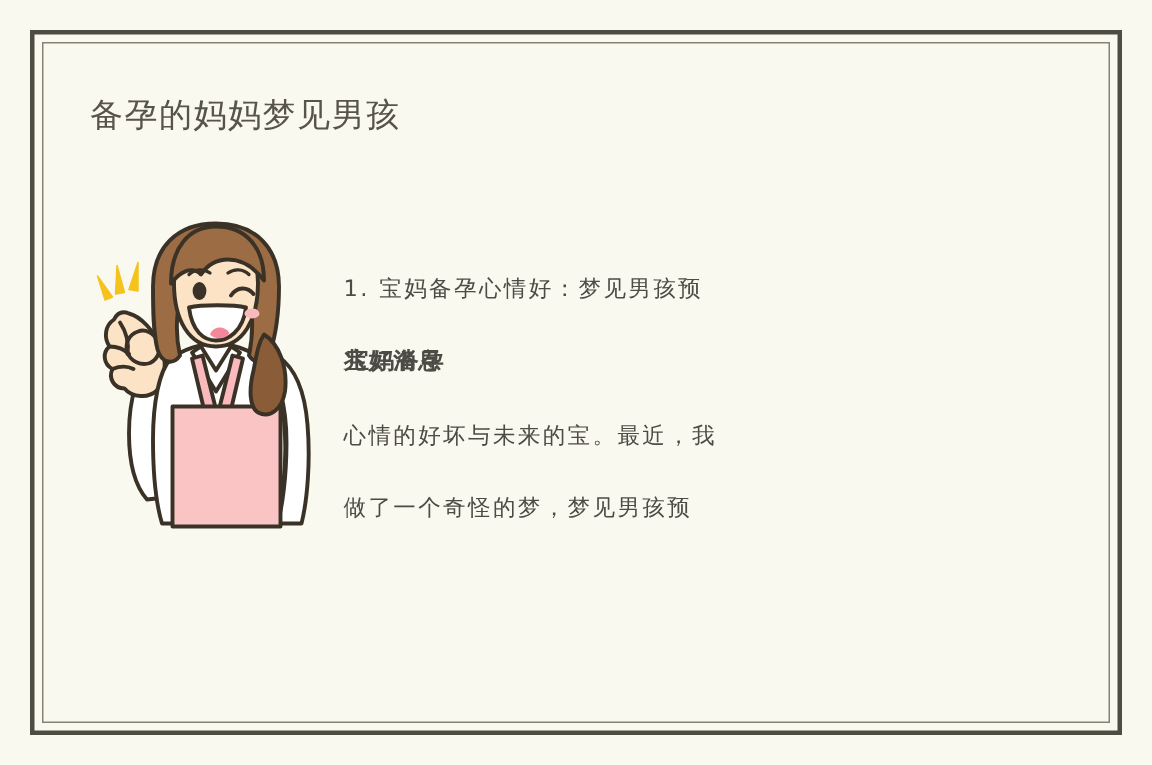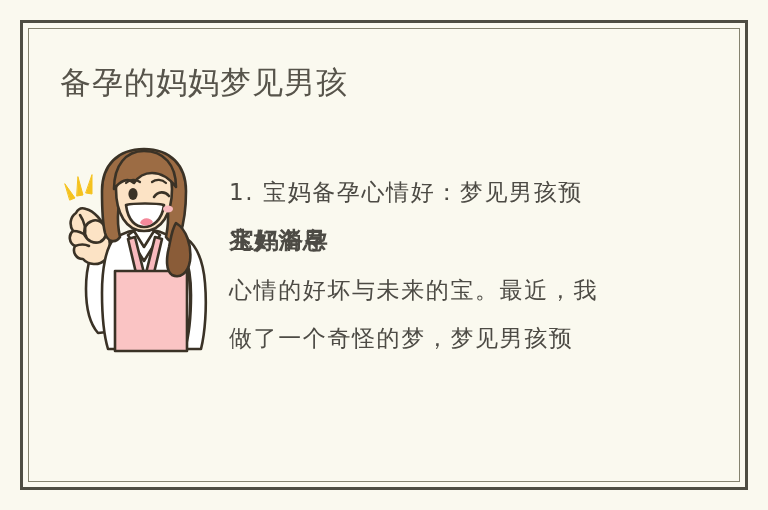--- a/index.html
+++ b/index.html
@@ -40,34 +40,34 @@
     border: 1px solid #85836f;
     box-sizing: border-box;
   }
 
   
   .title {
     position: absolute;
     left: 60px;
     top: 62px;
     font-family: Liberation Mono, monospace;
-    font-size: 31px;
+    font-size: 22px;
     letter-spacing: 1px;
     color: #57544b;
     white-space: nowrap;
   }
 
   
   .body-text {
     position: absolute;
     left: 229px;
     top: 172px;
     width: 430px;
     font-family: "DejaVu Sans", sans-serif;
-    font-size: 23px;
+    font-size: 15px;
     letter-spacing: 1.6px;
     color: #4d4b45;
   }
   .body-line {
     height: 48px;
     line-height: 40px;
     white-space: nowrap;
     position: relative;
   }
   .body-line.overlap {

